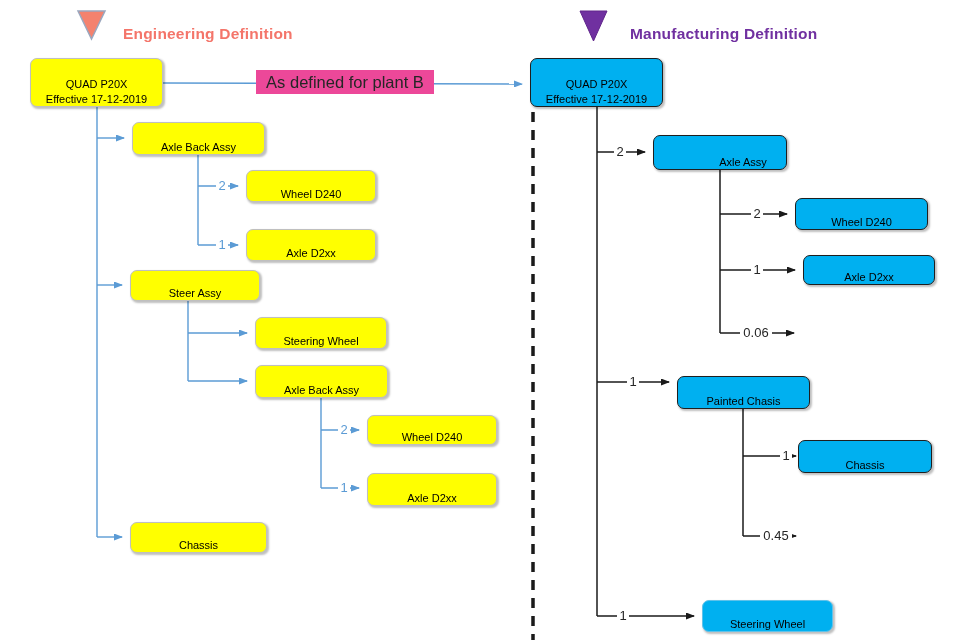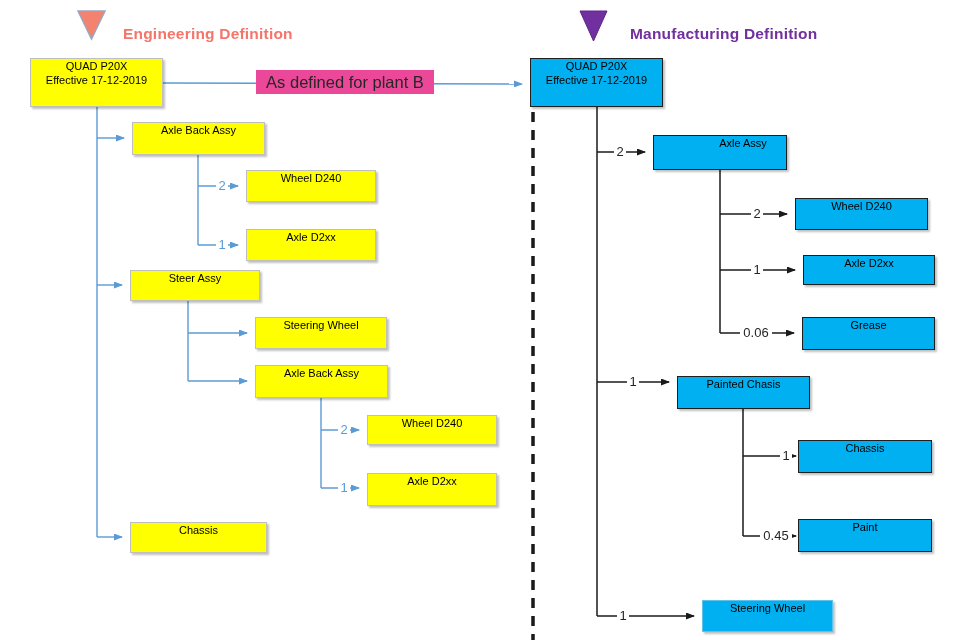--- a/index.html
+++ b/index.html
@@ -1,20 +1,20 @@
 <!DOCTYPE html>
 <html><head>
 <meta charset="utf-8">
 <style>
   html,body{margin:0;padding:0;background:#fff;}
   #stage{position:relative;width:979px;height:640px;background:#fff;overflow:hidden;
          font-family:"Liberation Sans",sans-serif;}
   #connector-layer{position:absolute;left:0;top:0;width:979px;height:640px;z-index:1;}
-  .node{position:absolute;z-index:2;display:flex;align-items:flex-start;justify-content:center;
-        text-align:center;font-size:11px;color:#000;line-height:1.3;box-sizing:border-box;}
+  .node{position:absolute;z-index:2;display:flex;align-items:flex-end;justify-content:center;
+        text-align:center;font-size:11px;color:#000;line-height:1.3;box-sizing:border-box;border-radius:7px;}
   .node.eng{background:#FFFF00;border:1px solid #BFBFBF;
             box-shadow:1.5px 1.5px 2px rgba(0,0,0,0.25);}
   .node.mfg{background:#00B0F0;border:1.5px solid #1f1f1f;
             box-shadow:1.5px 1.5px 2px rgba(0,0,0,0.25);}
   .node.mfg.light-border{border:1px solid #5fc2ea;}
   .node .l1,.node .l2{display:block;}
   .hdr-title{position:absolute;z-index:2;font-weight:bold;font-size:15.5px;letter-spacing:0.2px;margin-top:12px;}
   #eng-title{left:123px;top:13px;color:#F4756A;}
   #mfg-title{left:630px;top:13px;color:#7030A0;text-align:right;}
   .tri{position:absolute;z-index:2;}
@@ -134,19 +134,17 @@
 
   <div class="node mfg" style="left:530px;top:58px;width:133px;height:49px;">
     <div>
         <span class="l1">QUAD P20X</span>
         <span class="l2">Effective 17-12-2019</span>
       </div>
   </div>
   <div class="node mfg" style="left:653px;top:135px;width:134px;height:35px;padding-left:46px;">Axle Assy</div>
   <div class="node mfg" style="left:795px;top:198px;width:133px;height:32px;">Wheel D240</div>
   <div class="node mfg" style="left:803px;top:255px;width:132px;height:30px;">Axle D2xx</div>
-  <div class="node mfg" style="left:802px;top:317px;width:133px;height:33px;">Grease</div>
   <div class="node mfg" style="left:677px;top:376px;width:133px;height:33px;">Painted Chasis</div>
   <div class="node mfg" style="left:798px;top:440px;width:134px;height:33px;">Chassis</div>
-  <div class="node mfg" style="left:798px;top:519px;width:134px;height:33px;">Paint</div>
   <div class="node mfg light-border" style="left:702px;top:600px;width:131px;height:32px;">Steering Wheel</div>
 
 </div>
 
 </body></html>

